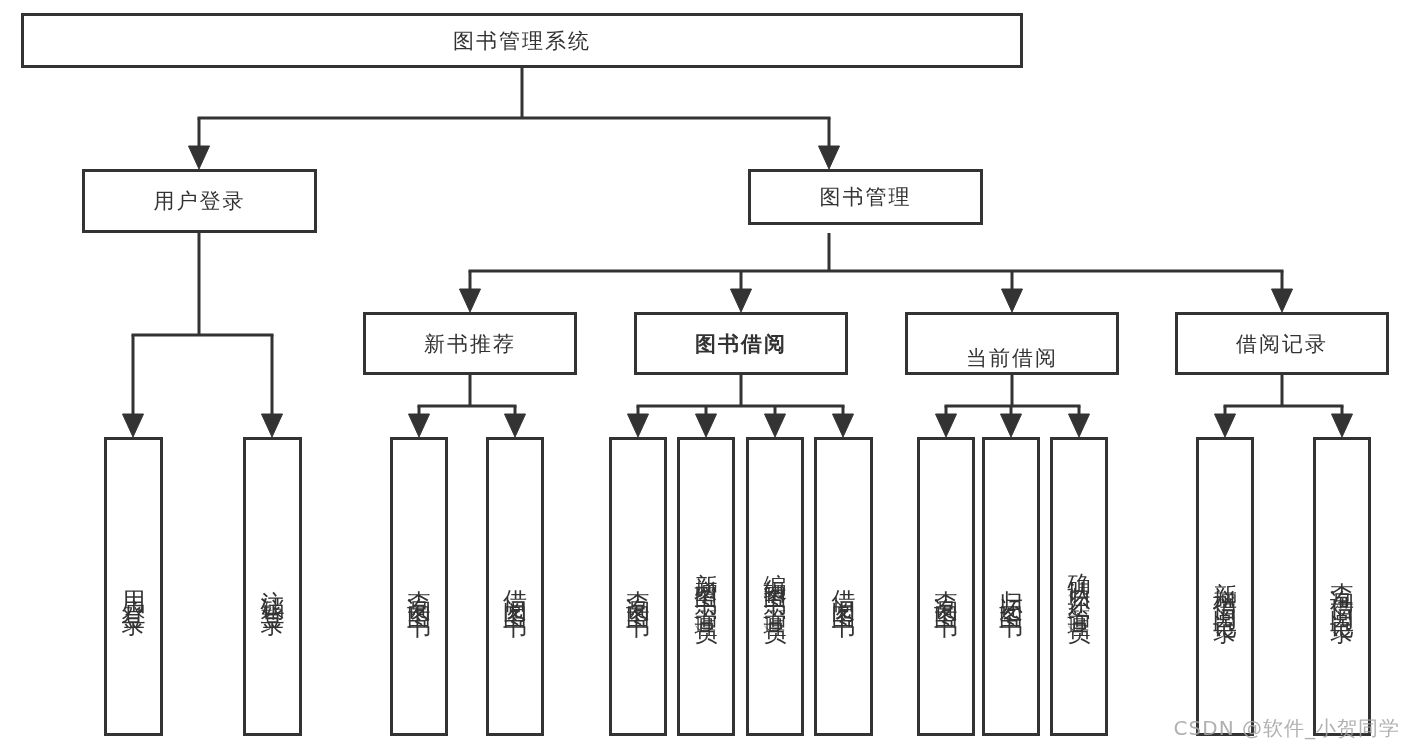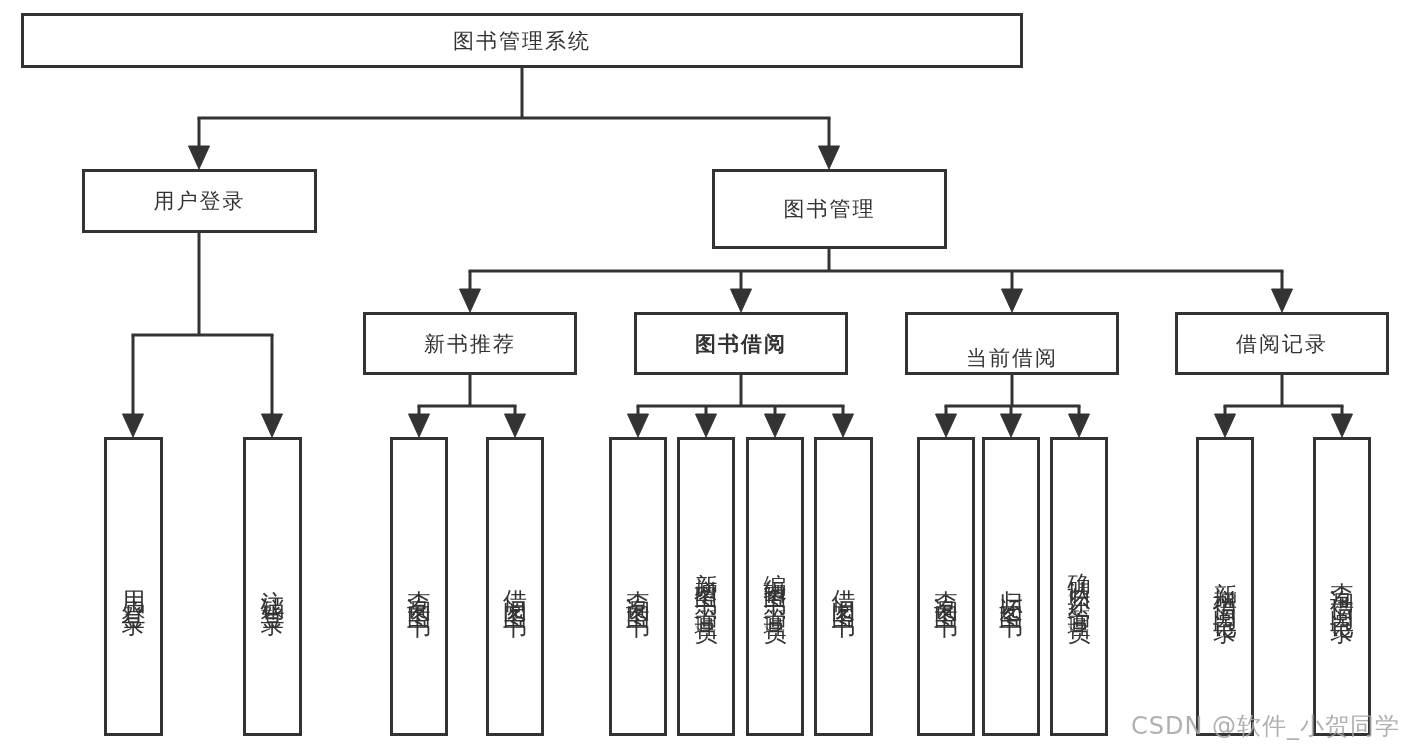--- a/index.html
+++ b/index.html
@@ -36,21 +36,21 @@
     white-space: nowrap;
     font-size: 24px;
     letter-spacing: 8px;
     line-height: 1;
   }
   .node.leaf9 .lbl { letter-spacing: 7px; font-size: 23px; }
   .watermark {
     position: absolute;
     right: 5px;
     bottom: 5px;
-    font-size: 24px;
+    font-size: 20px;
     color: rgba(165,165,165,0.88);
     letter-spacing: 1px;
     z-index: 5;
     white-space: nowrap;
   }
 </style>
 </head>
 <body>
 
 <div id="stage">
@@ -124,21 +124,21 @@
     </g>
   </svg>
 
   <div class="node" style="left:21px; top:13px; width:1002px; height:55px;">
     <span class="lbl">图书管理系统</span>
   </div>
 
   <div class="node" style="left:82px; top:169px; width:235px; height:64px;">
     <span class="lbl">用户登录</span>
   </div>
-  <div class="node" style="left:712px; top:169px; width:235px; height:80px;">
+  <div class="node" style="left:748px; top:169px; width:235px; height:56px;">
     <span class="lbl">图书管理</span>
   </div>
 
   <div class="node" style="left:363px; top:312px; width:214px; height:63px;">
     <span class="lbl">新书推荐</span>
   </div>
   <div class="node" style="left:634px; top:312px; width:214px; height:63px;font-weight:bold;">
     <span class="lbl">图书借阅</span>
   </div>
   <div class="node" style="left:905px; top:312px; width:214px; height:63px;align-items:flex-end;">

